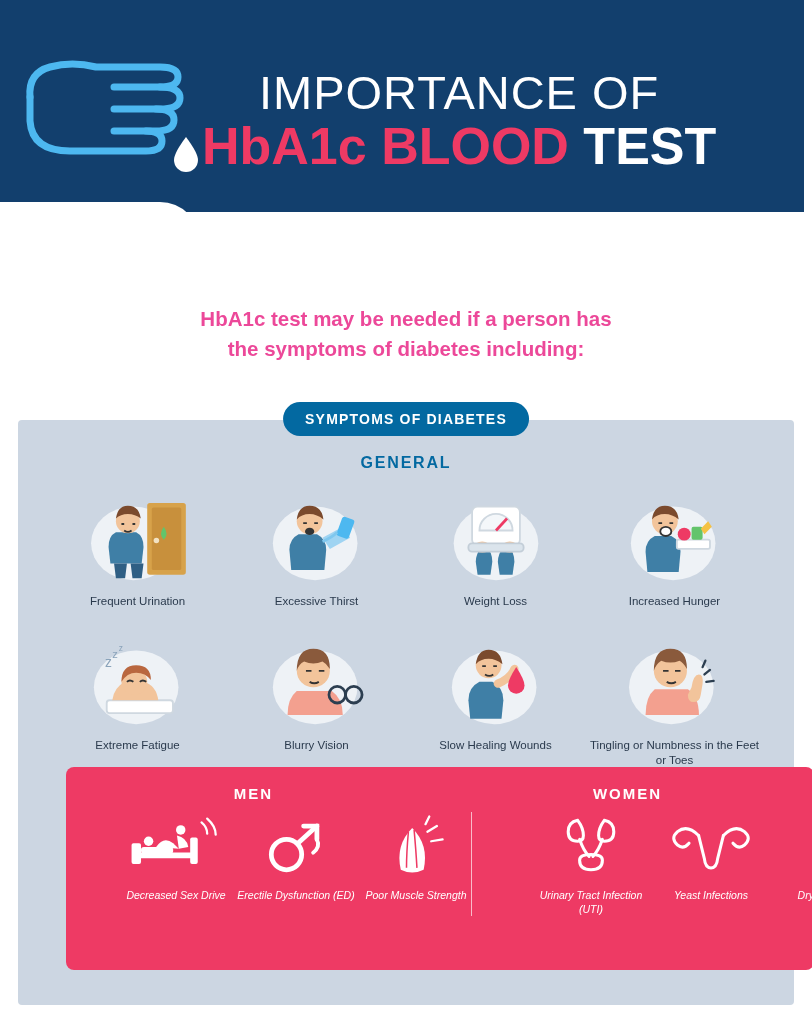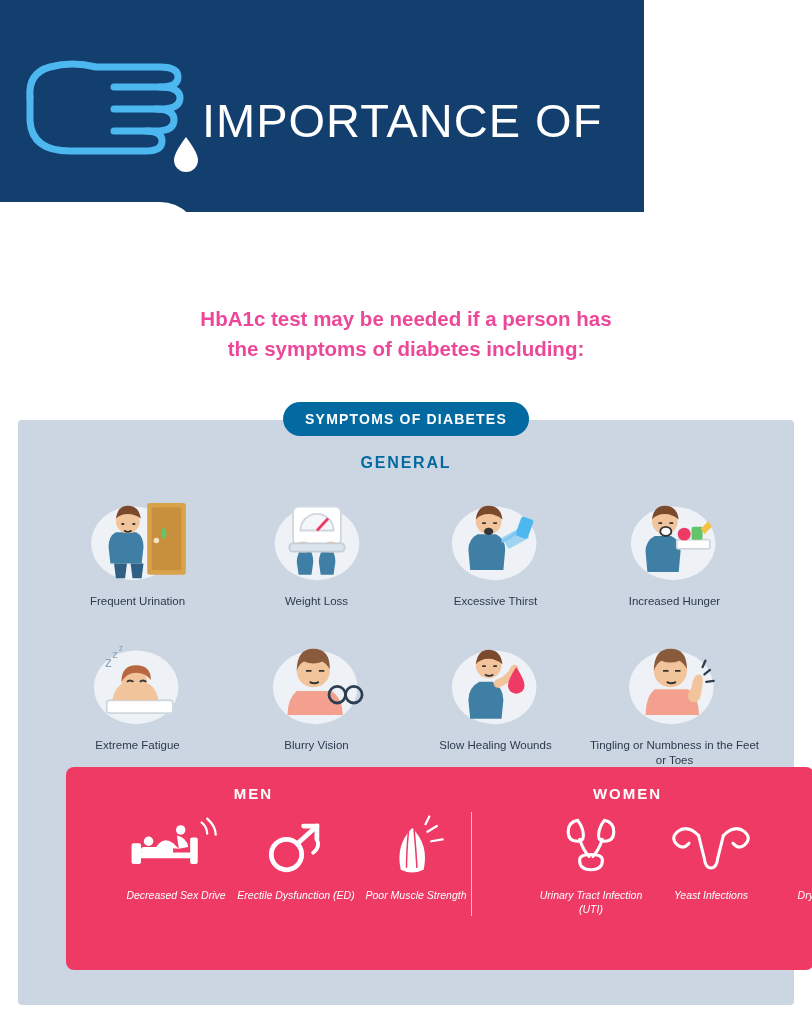--- a/index.html
+++ b/index.html
@@ -7,21 +7,21 @@
     width: 812px; height: 1024px;
     background: #ffffff;
     font-family: "Liberation Sans", sans-serif;
     overflow: hidden;
   }
   .page { position: relative; width: 812px; height: 1024px; background: #fff; }
 
   
   .header {
     position: relative;
-    width: 644px; height: 242px;
+    width: 804px; height: 242px;
     background: #123f6d;
     overflow: hidden;
     text-align: center;
   }
   .header-inner {
     display: flex; align-items: center; height: 100%;
     padding-left: 10px;
   }
   .hand-icon { width: 190px; height: 140px; flex: 0 0 190px; position: relative; top: -14px;}
   .title-block { margin-left: 2px; }
@@ -131,20 +131,21 @@
             <path d="M20 60 Q18 36 40 30 Q62 24 86 30 L150 30 Q168 30 168 40 Q168 50 150 50 L104 50"></path>
             <path d="M150 50 Q170 50 170 61 Q170 72 150 72 L104 72"></path>
             <path d="M146 72 Q164 72 164 83 Q164 94 146 94 L104 94"></path>
             <path d="M136 94 Q152 94 152 104 Q152 114 136 114 L60 114 Q22 114 20 84 L20 60"></path>
           </g>
           <path d="M176 100 q-12 16 -12 23 a12 12 0 0 0 24 0 q0 -7 -12 -23 z" fill="#ffffff"></path>
         </svg>
       </div>
       <div class="title-block">
         <div class="title-line1">IMPORTANCE OF</div>
+        <div class="title-line2"><span class="t-pink">HbA1c BLOOD</span><span class="t-white"> TEST</span></div>
       </div>
     </div>
     <div class="notch"></div>
     <div class="notch2"></div>
   </div>
 
   <div class="intro">
     <div>HbA1c test may be needed if a person has</div>
     <div>the symptoms of diabetes including:</div>
   </div>
@@ -171,49 +172,49 @@
             <path d="M45 44 q4 3 8 0" stroke="#333" stroke-width="2" fill="none"></path>
             <path d="M88 40 q6 8 0 14 q-6 -6 0 -14z" fill="#63c46b"></path>
           </svg>
         </div>
         <div class="cap">Frequent Urination</div>
       </div>
 
       <div class="cell">
         <div class="art">
           <svg viewBox="0 0 120 100" width="120" height="92">
+            <ellipse cx="58" cy="58" rx="46" ry="40" fill="#eef2f6"></ellipse>
+            <path d="M40 48 q-10 5 -10 17 l2 22 h36 l2 -22 q0 -12 -10 -17z" fill="#3f7fa6"></path>
+            <circle cx="52" cy="34" r="14" fill="#f2c49b"></circle>
+            <path d="M38 32 q2 -15 14 -15 q13 0 15 15 q-7 -6 -15 -6 q-9 0 -14 6z" fill="#7b4a2d"></path>
+            <path d="M45 36 l4 0 M57 36 l4 0" stroke="#333" stroke-width="2"></path>
+            <ellipse cx="52" cy="45" rx="5" ry="4" fill="#333"></ellipse>
+            <path d="M66 52 l22 -12 l8 12 l-22 12z" fill="#9fd4f2"></path>
+            <rect x="84" y="30" width="14" height="22" rx="3" fill="#4db8f0" transform="rotate(20 91 41)"></rect>
+            <path d="M66 56 q10 -4 16 -10" stroke="#7fc7ee" stroke-width="3" fill="none"></path>
+          </svg>
+        </div>
+        <div class="cap">Excessive Thirst</div>
+      </div>
+
+      <div class="cell">
+        <div class="art">
+          <svg viewBox="0 0 120 100" width="120" height="92">
             <ellipse cx="60" cy="58" rx="46" ry="40" fill="#eef2f6"></ellipse>
             <rect x="34" y="18" width="52" height="42" rx="6" fill="#ffffff" stroke="#cfd8e0" stroke-width="2"></rect>
             <path d="M42 44 a18 18 0 0 1 36 0z" fill="#f4f7fa" stroke="#cfd8e0" stroke-width="2"></path>
             <path d="M60 44 l12 -13" stroke="#ee3a64" stroke-width="3"></path>
             <path d="M44 62 q-6 8 -6 16 l2 14 h14 l2 -14 q0 -10 -6 -16z" fill="#3f7fa6"></path>
             <path d="M68 62 q-6 8 -6 16 l2 14 h14 l2 -14 q0 -10 -6 -16z" fill="#3f7fa6"></path>
             <ellipse cx="45" cy="62" rx="9" ry="6" fill="#f2c49b"></ellipse>
             <ellipse cx="75" cy="62" rx="9" ry="6" fill="#f2c49b"></ellipse>
             <rect x="30" y="58" width="60" height="9" rx="4" fill="#dbe4ec" stroke="#c3ced8" stroke-width="2"></rect>
           </svg>
         </div>
         <div class="cap">Weight Loss</div>
-      </div>
-
-      <div class="cell">
-        <div class="art">
-          <svg viewBox="0 0 120 100" width="120" height="92">
-            <ellipse cx="58" cy="58" rx="46" ry="40" fill="#eef2f6"></ellipse>
-            <path d="M40 48 q-10 5 -10 17 l2 22 h36 l2 -22 q0 -12 -10 -17z" fill="#3f7fa6"></path>
-            <circle cx="52" cy="34" r="14" fill="#f2c49b"></circle>
-            <path d="M38 32 q2 -15 14 -15 q13 0 15 15 q-7 -6 -15 -6 q-9 0 -14 6z" fill="#7b4a2d"></path>
-            <path d="M45 36 l4 0 M57 36 l4 0" stroke="#333" stroke-width="2"></path>
-            <ellipse cx="52" cy="45" rx="5" ry="4" fill="#333"></ellipse>
-            <path d="M66 52 l22 -12 l8 12 l-22 12z" fill="#9fd4f2"></path>
-            <rect x="84" y="30" width="14" height="22" rx="3" fill="#4db8f0" transform="rotate(20 91 41)"></rect>
-            <path d="M66 56 q10 -4 16 -10" stroke="#7fc7ee" stroke-width="3" fill="none"></path>
-          </svg>
-        </div>
-        <div class="cap">Excessive Thirst</div>
       </div>
 
       <div class="cell">
         <div class="art">
           <svg viewBox="0 0 120 100" width="120" height="92">
             <ellipse cx="58" cy="58" rx="46" ry="40" fill="#eef2f6"></ellipse>
             <path d="M38 50 q-10 5 -10 17 l2 22 h34 l2 -22 q0 -12 -10 -17z" fill="#3f7fa6"></path>
             <circle cx="49" cy="34" r="14" fill="#f2c49b"></circle>
             <path d="M35 32 q2 -15 14 -15 q13 0 15 15 q-7 -6 -15 -6 q-9 0 -14 6z" fill="#7b4a2d"></path>
             <path d="M42 36 l4 0 M54 36 l4 0" stroke="#333" stroke-width="2"></path>

